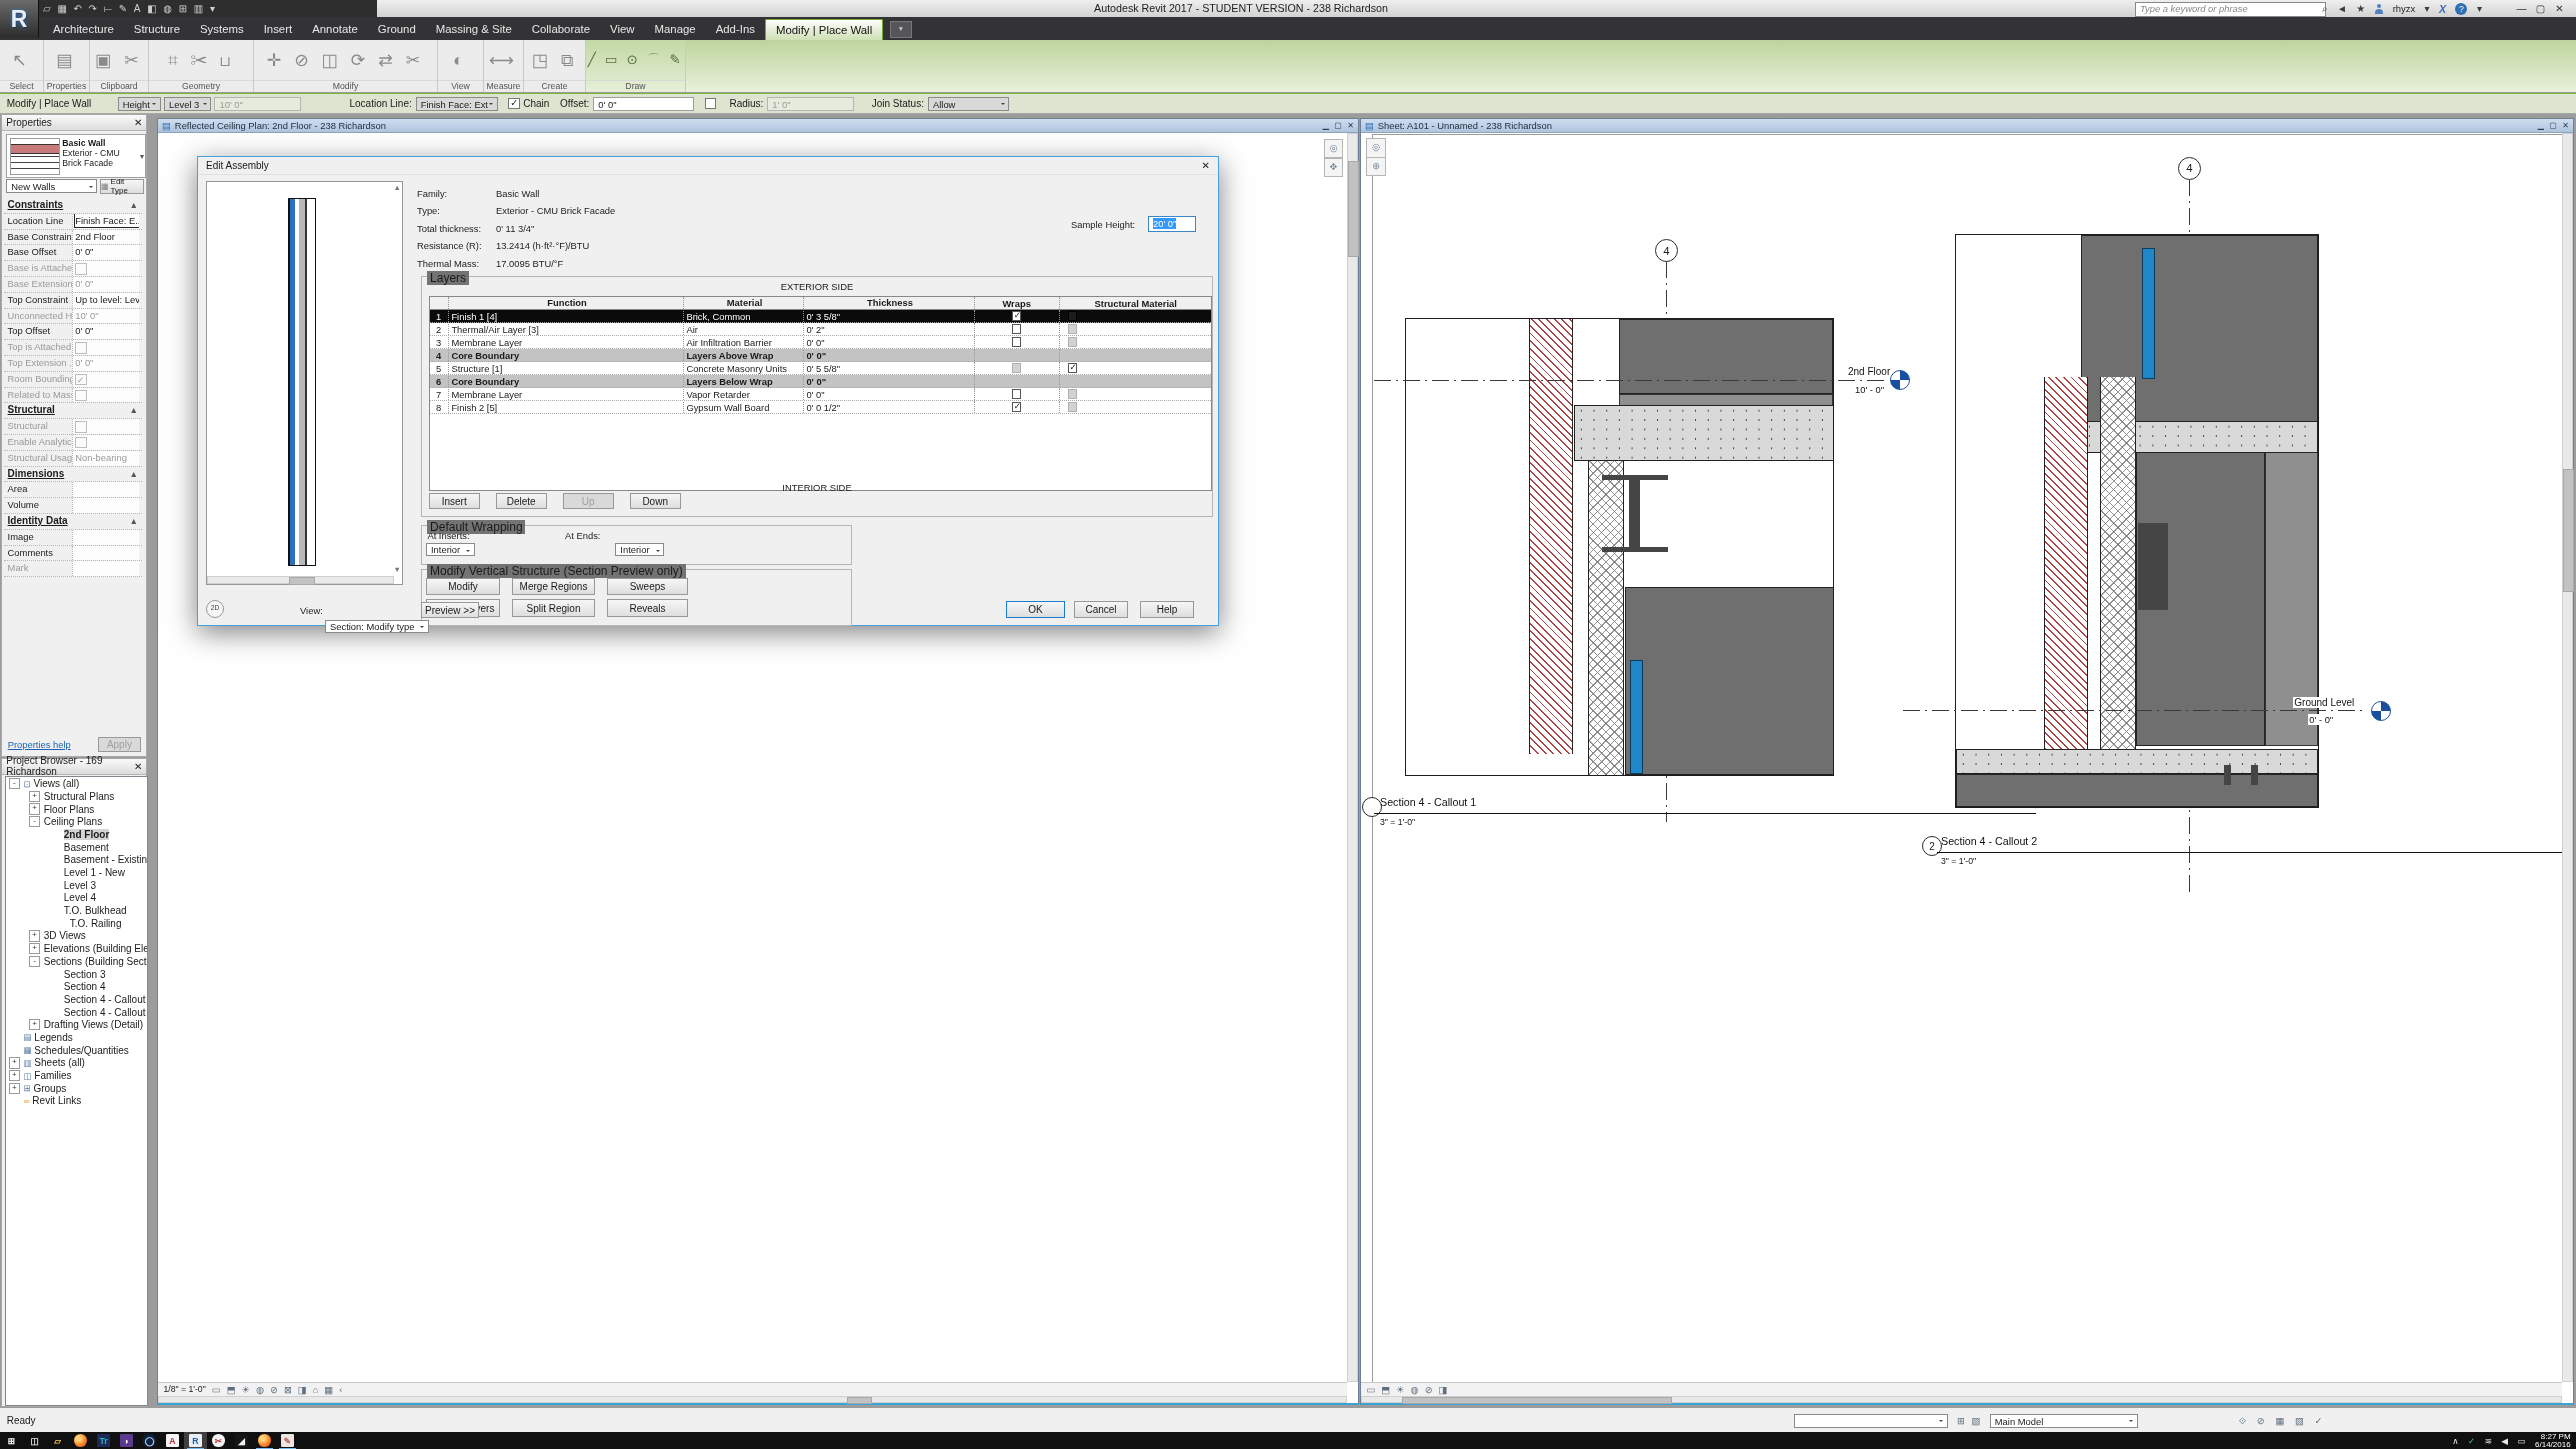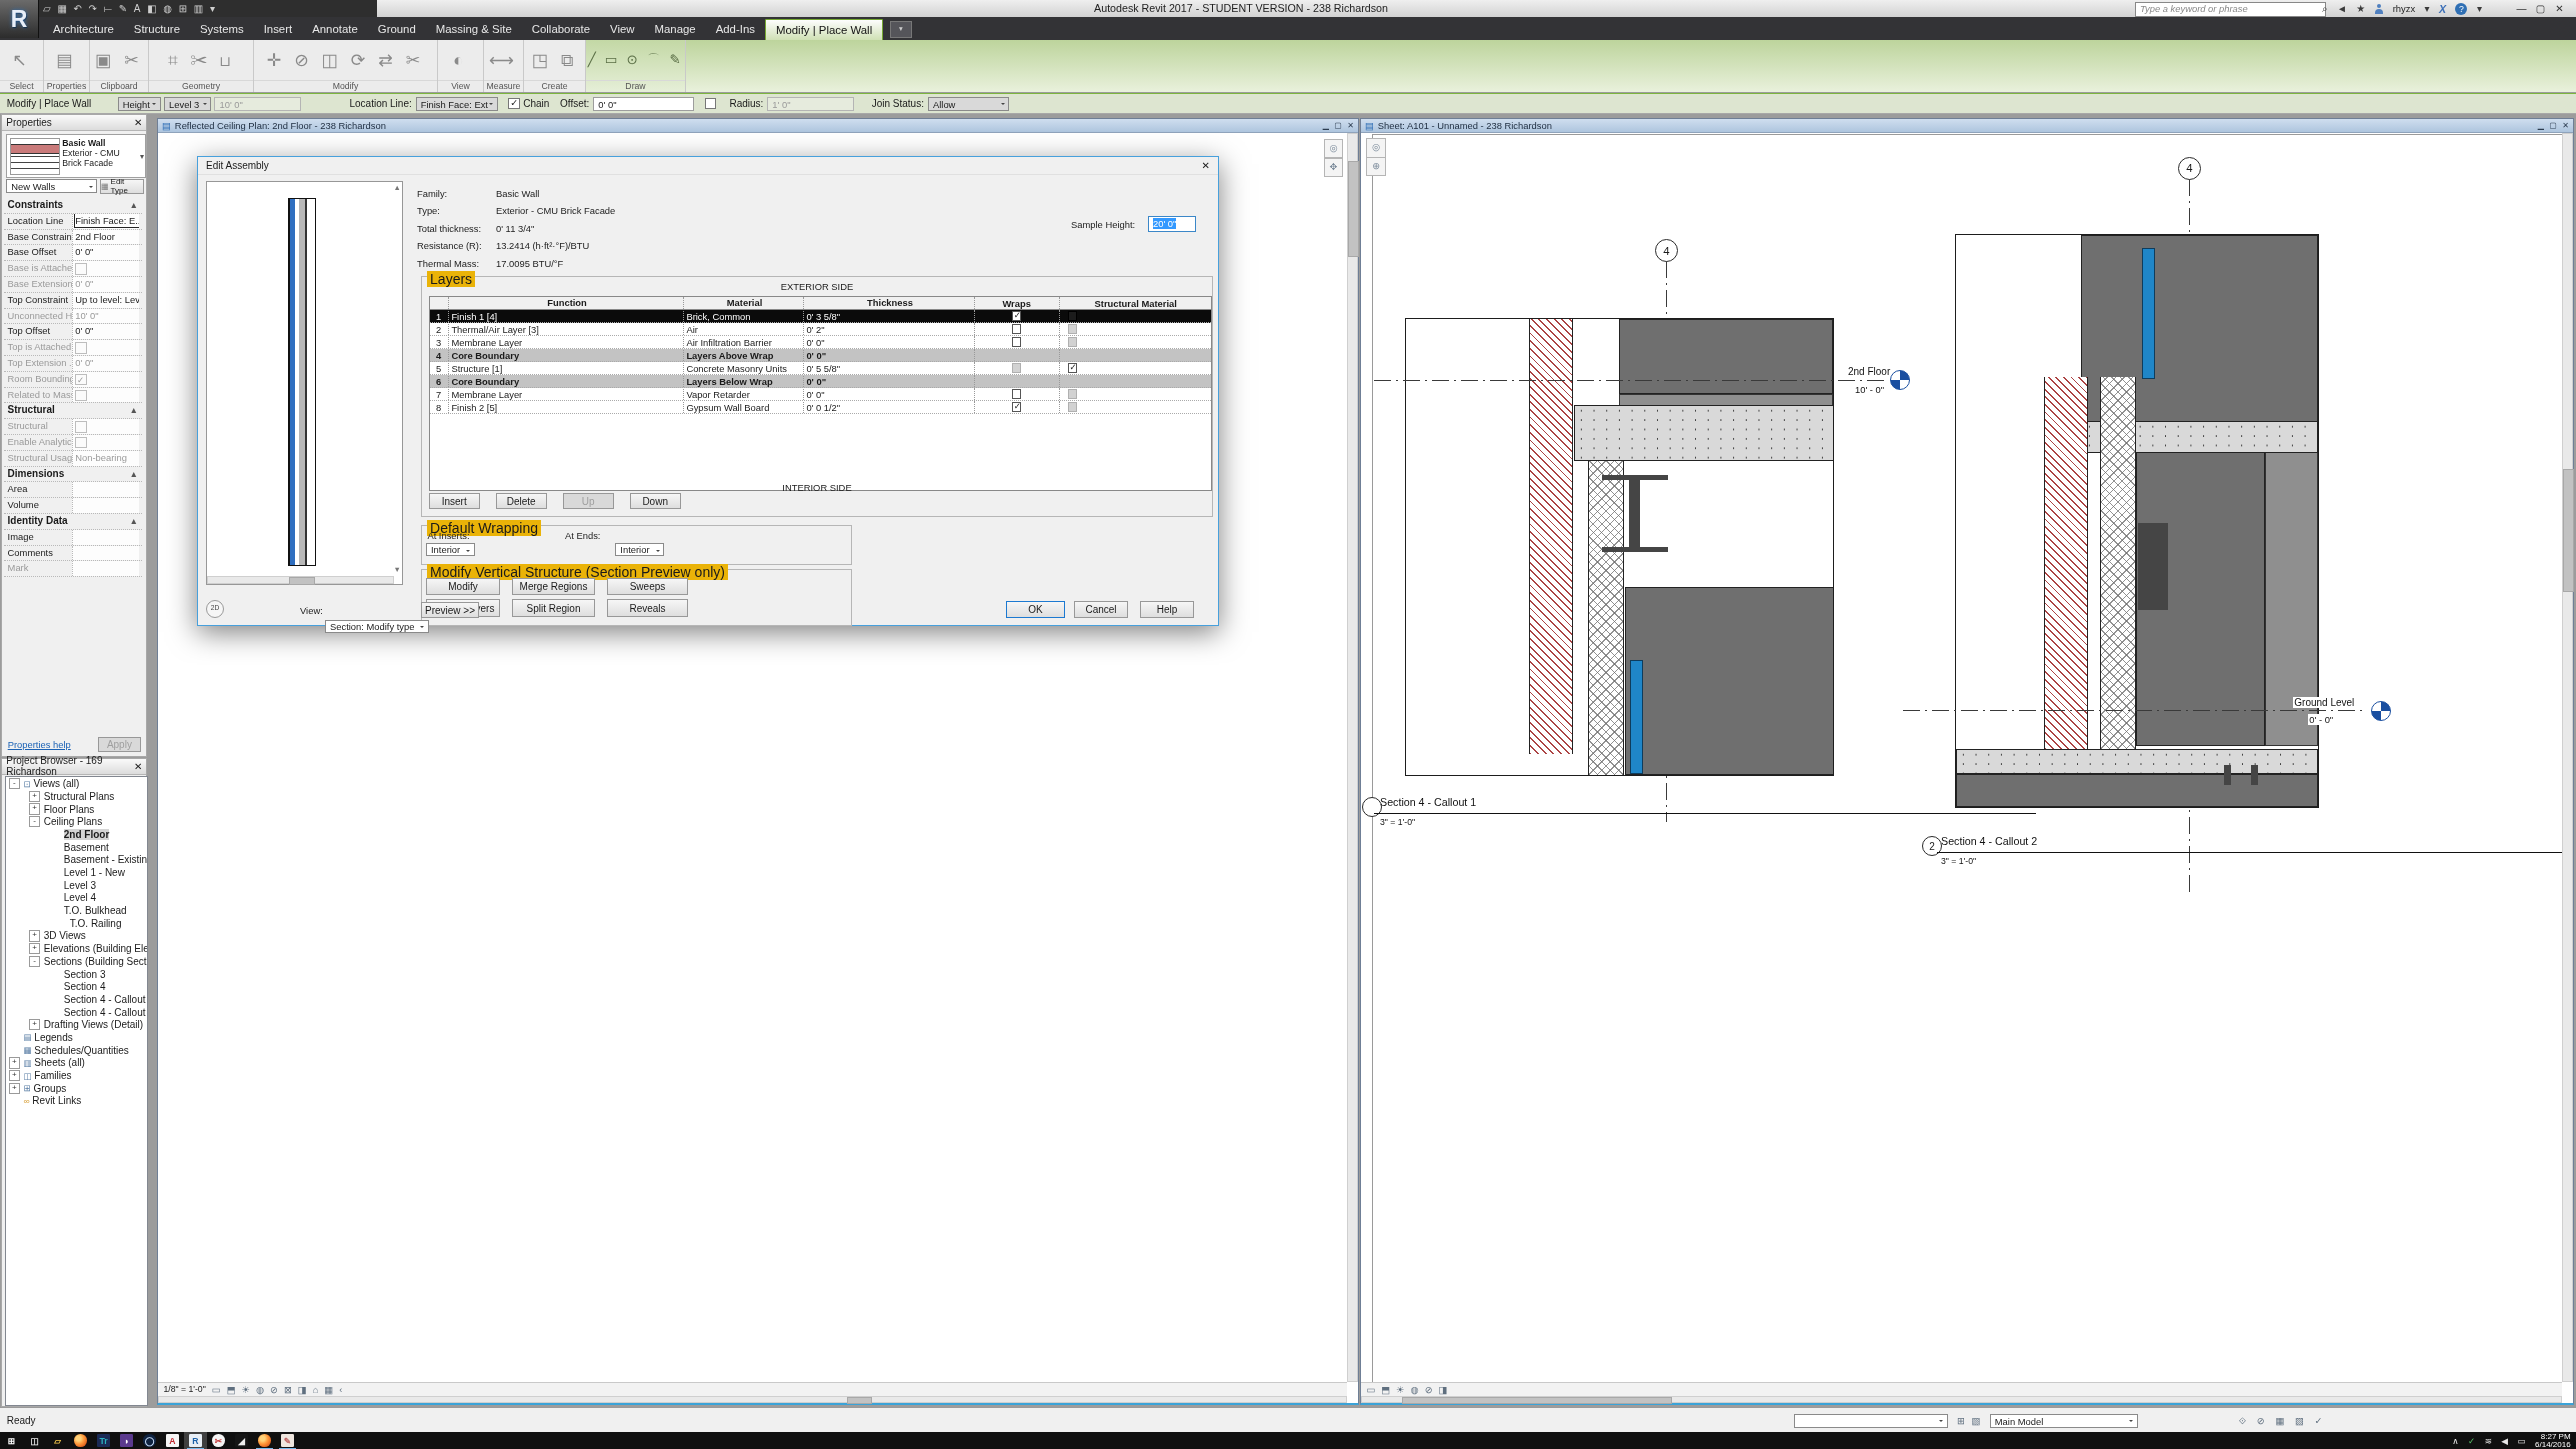--- a/index.html
+++ b/index.html
@@ -50,21 +50,21 @@
 .btn.dis{color:#9f9f9f;background:#d9d9d9;}
 .btn.def{border:1.3px solid #1c79d1;}
 
 
 .dockpanel{background:#f0f0f0;border:0.7px solid #a8a8a8;box-sizing:border-box;}
 .dock-hd{height:14.8px;background:linear-gradient(#fafafa,#dcdcdc);border-bottom:0.7px solid #b5b5b5;font-size:10px;display:flex;align-items:center;padding:0 4px;justify-content:space-between;}
 .prow{display:flex;height:14.8px;line-height:14.8px;border-bottom:0.7px dotted #b9b9b9;font-size:9.4px;background:#f0f0f0;}
 .prow .plabel{width:68px;padding-left:4px;box-sizing:border-box;overflow:hidden;white-space:nowrap;}
 .prow .pval{width:67px;background:#fdfdfd;border-left:0.7px dotted #b9b9b9;padding-left:2.7px;box-sizing:border-box;overflow:hidden;white-space:nowrap;position:relative;}
 .prow.hdr{background:#f0f0f0;font-weight:bold;font-size:10px;}
-.prow.hdr .plabel{width:100%;}
+.prow.hdr .plabel{width:100%;text-decoration:underline;}
 .prow.hdr::after{content:"▴";margin-left:auto;padding-right:5.4px;color:#555;font-weight:normal;}
 .prow.dim .plabel,.prow.dim .pval{color:#9a9a9a;}
 .pvtext.vsel{outline:0.7px solid #222;display:inline-block;min-width:59px;height:13.4px;}
 .pcb{display:none;width:9.4px;height:9.4px;border:0.7px solid #bdbdbd;background:#fbfbfb;margin-top:2px;position:relative;}
 .pcb.show{display:inline-block;}
 .pcb.on::after{content:"✓";position:absolute;left:0.7px;top:-2px;font-size:8.7px;color:#9a9a9a;}
 
 
 .tree{background:#fff;border:0.7px solid #828790;overflow:hidden;}
 .tree-item{display:flex;align-items:center;height:12.7px;font-size:10px;white-space:nowrap;}
@@ -102,21 +102,21 @@
 .sec-title{font-size:10.7px;color:#111;white-space:nowrap;}
 .sec-scale{font-size:8.7px;color:#111;}
 .sec-underline{height:1.3px;background:#111;}
 .callout-circ{width:20px;height:20px;border:1.3px solid #2a2a2a;border-radius:50%;background:#fff;font-size:10px;display:flex;align-items:center;justify-content:center;box-sizing:border-box;}
 
 
 .dialog{left:197px;top:156px;width:1020px;height:468px;background:#f0f0f0;border:0.7px solid #47a0dc;box-shadow:0 6.7px 27px rgba(0,0,0,.5);z-index:100;}
 .dlg-title{height:17px;display:flex;align-items:center;padding:0 8px;font-size:10px;justify-content:space-between;background:#f0f0f0;border-bottom:0.7px solid #e0e0e0;}
 .preview{position:absolute;left:8px;top:23.5px;width:195px;height:402px;background:#fff;border:0.7px solid #979797;}
 .grpbox{position:absolute;border:0.7px solid #b6b6b6;}
-.grpbox .grplbl{position:absolute;top:-6px;left:5.4px;background:#eab308;padding:0 2.7px;font-size:14px;}
+.grpbox .grplbl{position:absolute;top:-6px;left:5.4px;background:#737373;padding:0 2.7px;font-size:12px;}
 .ilabel{font-size:9.4px;color:#222;white-space:nowrap;}
 .lt-head{display:flex;height:12px;font-size:9.4px;font-weight:bold;background:#f0f0f0;border-bottom:0.7px solid #888;}
 .lrow{display:flex;height:12px;font-size:9.4px;background:#fff;border-bottom:0.7px dotted #aaa;align-items:center;}
 .lrow.core{background:#c3c3c3;font-weight:bold;}
 .lrow.sel{background:#0b0b0b;color:#fff;}
 .c-num{width:18px;text-align:center;flex:none;}
 .c-fn{width:235px;flex:none;padding-left:2.7px;box-sizing:border-box;border-left:0.7px dotted #999;overflow:hidden;white-space:nowrap;}
 .c-mat{width:120px;flex:none;padding-left:2.7px;box-sizing:border-box;border-left:0.7px dotted #999;overflow:hidden;white-space:nowrap;}
 .c-thk{width:171px;flex:none;padding-left:2.7px;box-sizing:border-box;border-left:0.7px dotted #999;overflow:hidden;white-space:nowrap;}
 .c-wr{width:84px;flex:none;border-left:0.7px dotted #999;display:flex;justify-content:center;align-self:stretch;align-items:center;}

